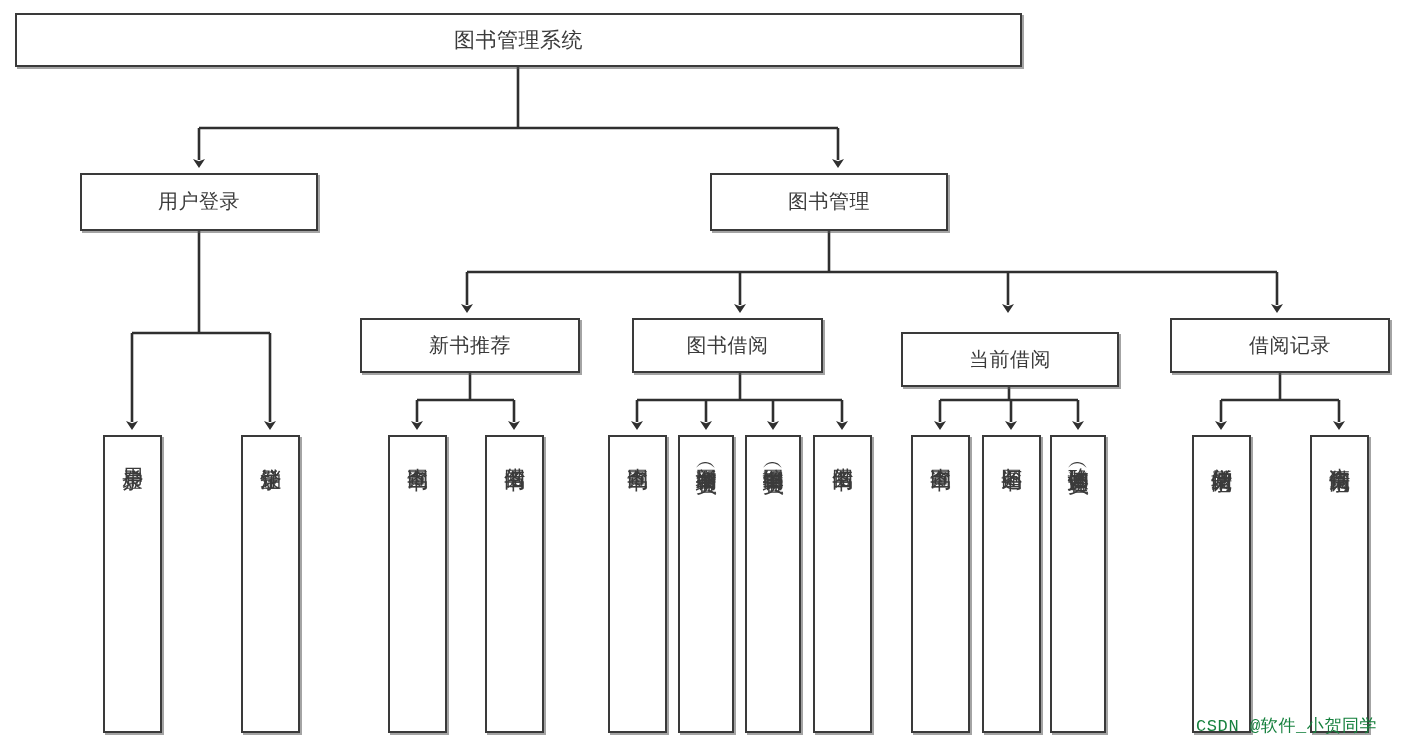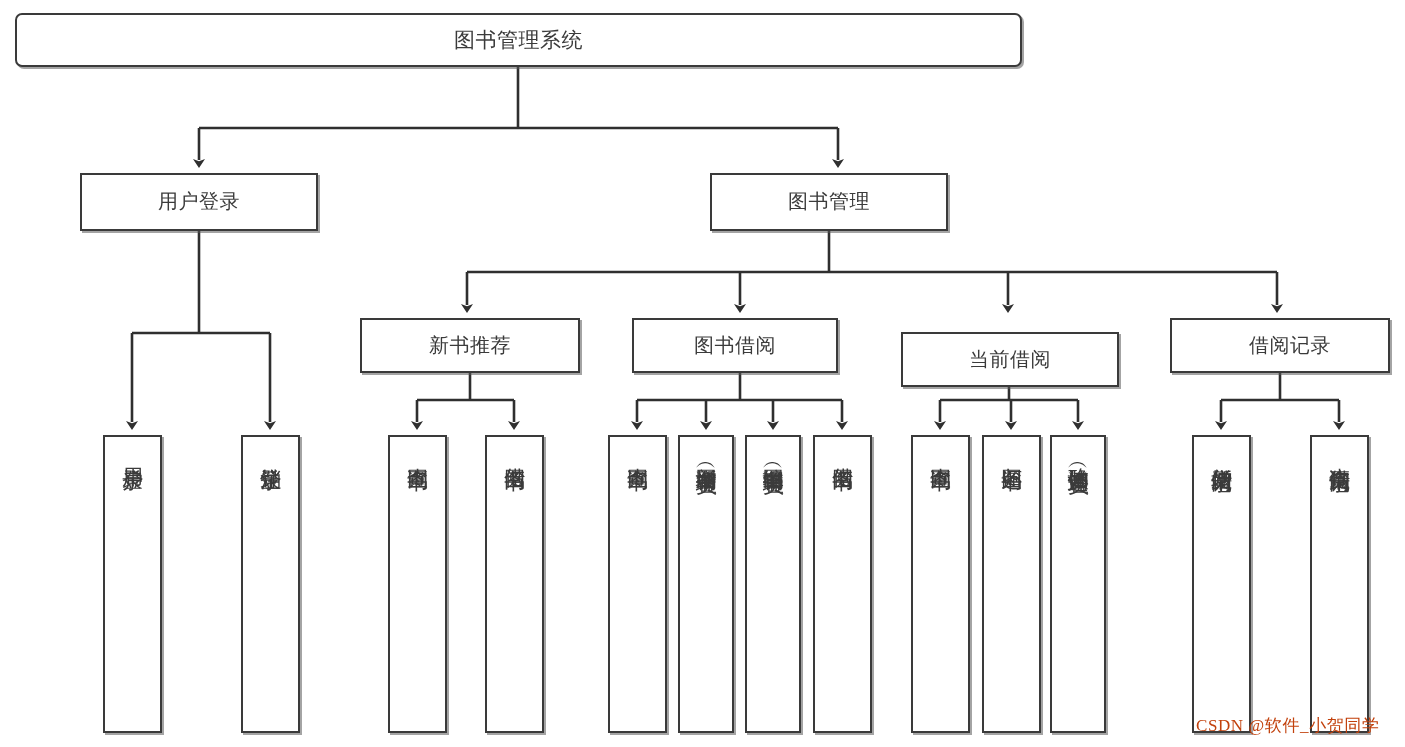--- a/index.html
+++ b/index.html
@@ -55,24 +55,24 @@
     writing-mode: vertical-rl;
     text-orientation: upright;
     font-size: 21px;
     line-height: 1.08;
     letter-spacing: 1px;
     white-space: nowrap;
   }
   .watermark {
     position: absolute;
     font-size: 17px;
-    color: #c2410c;
+    color: #15803d;
     letter-spacing: 0.6px;
     white-space: nowrap;
-    font-family: Liberation Serif, serif;
+    font-family: Liberation Mono, monospace;
   }
 </style>
 </head>
 <body>
 
 <div id="canvas">
 
   <svg class="wires" viewBox="0 0 1405 747" xmlns="http://www.w3.org/2000/svg">
     <defs>
       <marker id="arw" markerWidth="10" markerHeight="12" refX="1" refY="6" orient="auto" markerUnits="userSpaceOnUse">
@@ -116,35 +116,35 @@
       <path d="M 1011,400 L 1011,422" marker-end="url(#arw)"></path>
       <path d="M 1078,400 L 1078,422" marker-end="url(#arw)"></path>
 
       <path d="M 1280,373 L 1280,400"></path>
       <path d="M 1221,400 L 1339,400"></path>
       <path d="M 1221,400 L 1221,422" marker-end="url(#arw)"></path>
       <path d="M 1339,400 L 1339,422" marker-end="url(#arw)"></path>
     </g>
   </svg>
 
-  <div class="node root" id="n-root" style="left: 15px; top: 13px; width: 1007px; height: 54px; border-radius: 7px;">
+  <div class="node root" id="n-root" style="left: 15px; top: 13px; width: 1007px; height: 54px;">
     <span class="lbl">图书管理系统</span>
   </div>
 
   <div class="node l2" id="n-l2-0" style="left: 80px; top: 173px; width: 238px; height: 58px;">
     <span class="lbl">用户登录</span>
   </div>
   <div class="node l2" id="n-l2-1" style="left: 710px; top: 173px; width: 238px; height: 58px;">
     <span class="lbl">图书管理</span>
   </div>
 
   <div class="node l3" id="n-l3-0" style="left: 360px; top: 318px; width: 220px; height: 55px;">
     <span class="lbl">新书推荐</span>
   </div>
-  <div class="node l3" id="n-l3-1" style="left: 632px; top: 318px; width: 206px; height: 55px;">
+  <div class="node l3" id="n-l3-1" style="left: 632px; top: 318px; width: 191px; height: 55px;">
     <span class="lbl">图书借阅</span>
   </div>
   <div class="node l3" id="n-l3-2" style="left: 901px; top: 332px; width: 218px; height: 55px;">
     <span class="lbl">当前借阅</span>
   </div>
   <div class="node l3" id="n-l3-3" style="left: 1170px; top: 318px; width: 220px; height: 55px; padding-left: 20px;">
     <span class="lbl">借阅记录</span>
   </div>
 
   <div class="node leaf" id="n-leaf-0" style="left: 103px; top: 435px; width: 59px; height: 298px;">

